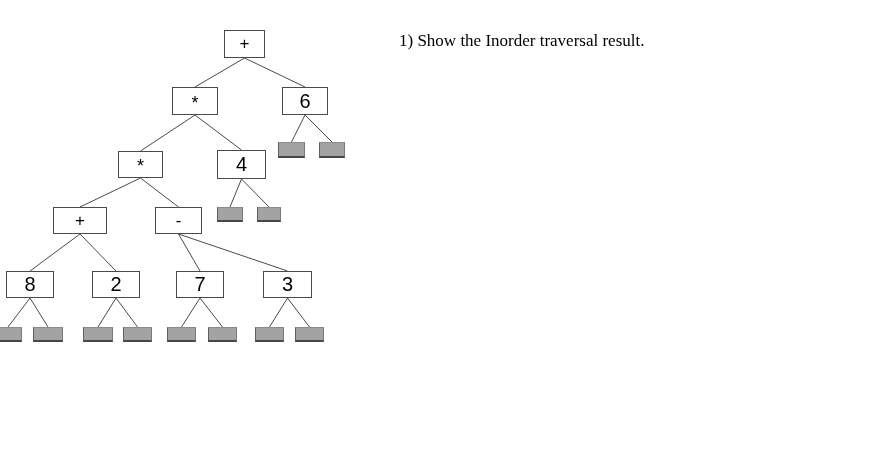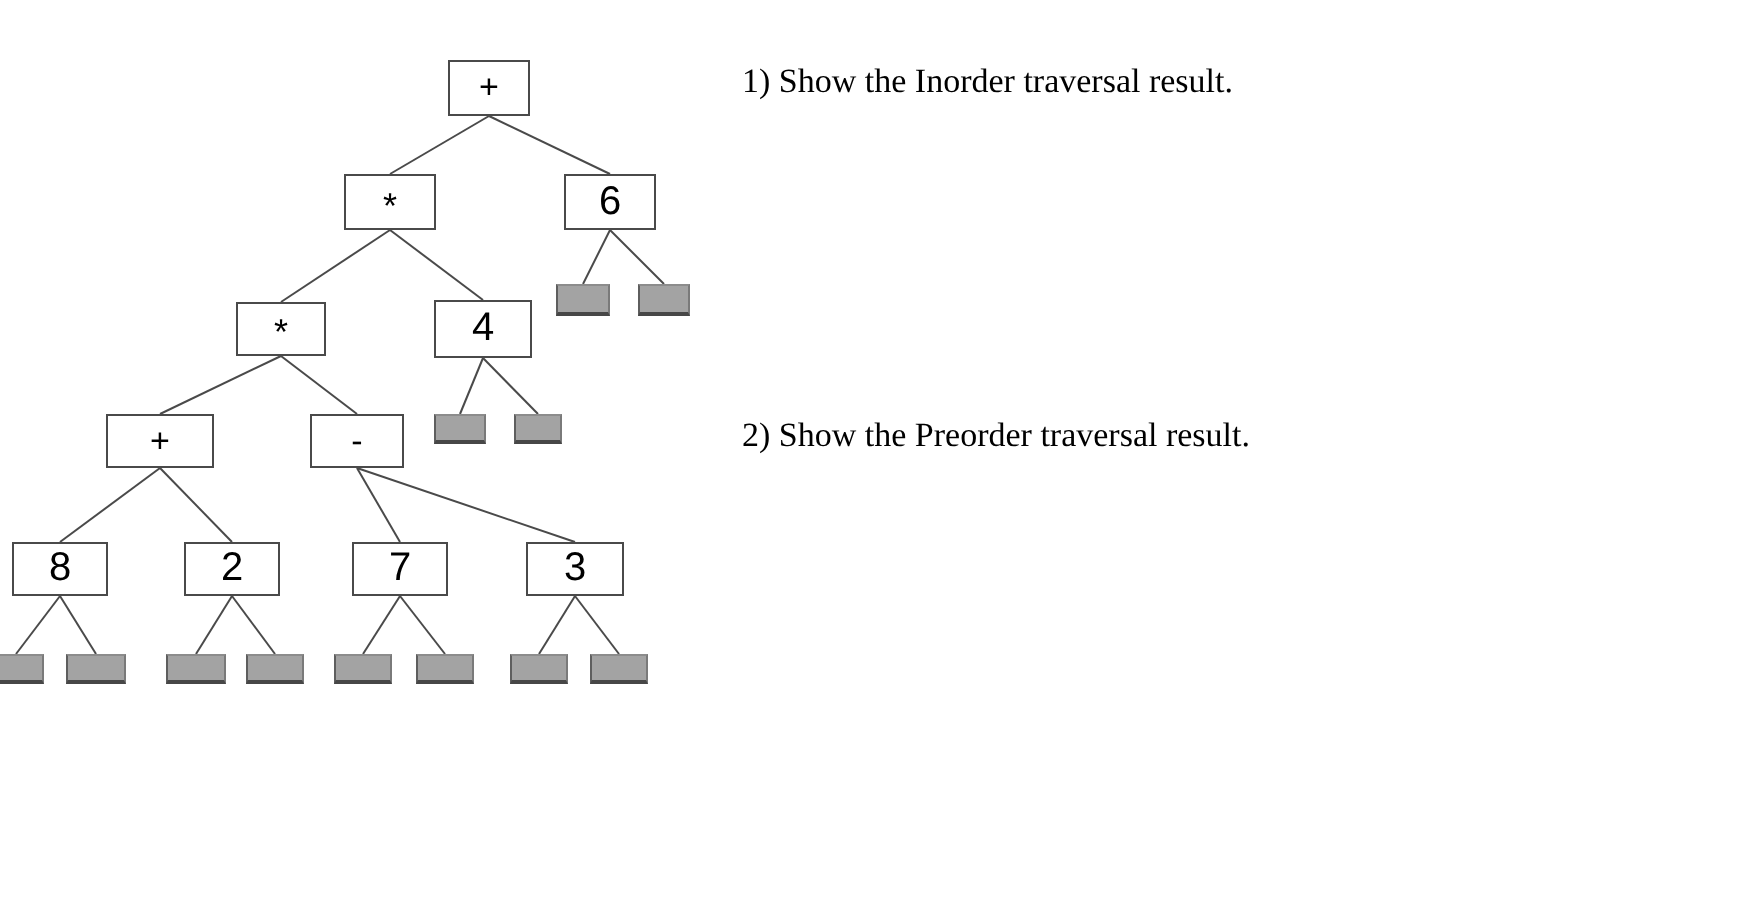--- a/index.html
+++ b/index.html
@@ -36,21 +36,21 @@
   }
   .question {
     position: absolute;
     left: 371px;
     font-family: "Liberation Serif", serif;
     font-size: 17px;
     line-height: 20px;
     color: #000000;
     white-space: nowrap;
   }
-  .q1 { top: 31px; }
+  .q1 { top: 31px; margin-left: 28px; }
   .q2 { top: 208px; }
   .q3 { top: 386px; }
 </style>
 </head>
 <body>
 
 <div class="canvas">
   <div>
     <svg class="edges-svg" width="882" height="462">
         <line x1="244.5" y1="58" x2="195" y2="87" stroke="#4a4a4a" stroke-width="1"></line>
@@ -118,14 +118,13 @@
         <div class="node null" style="left: 33px; top: 327px; width: 30px; height: 15px;"></div>
         <div class="node null" style="left: 83px; top: 327px; width: 30px; height: 15px;"></div>
         <div class="node null" style="left: 123px; top: 327px; width: 29px; height: 15px;"></div>
         <div class="node null" style="left: 167px; top: 327px; width: 29px; height: 15px;"></div>
         <div class="node null" style="left: 208px; top: 327px; width: 29px; height: 15px;"></div>
         <div class="node null" style="left: 255px; top: 327px; width: 29px; height: 15px;"></div>
         <div class="node null" style="left: 295px; top: 327px; width: 29px; height: 15px;"></div>
       </div>
   </div>
   <div class="question q1">1) Show the Inorder traversal result.</div>
-  <div class="question q2">2) Show the Preorder traversal result.</div>
 </div>
 
 </body></html>

